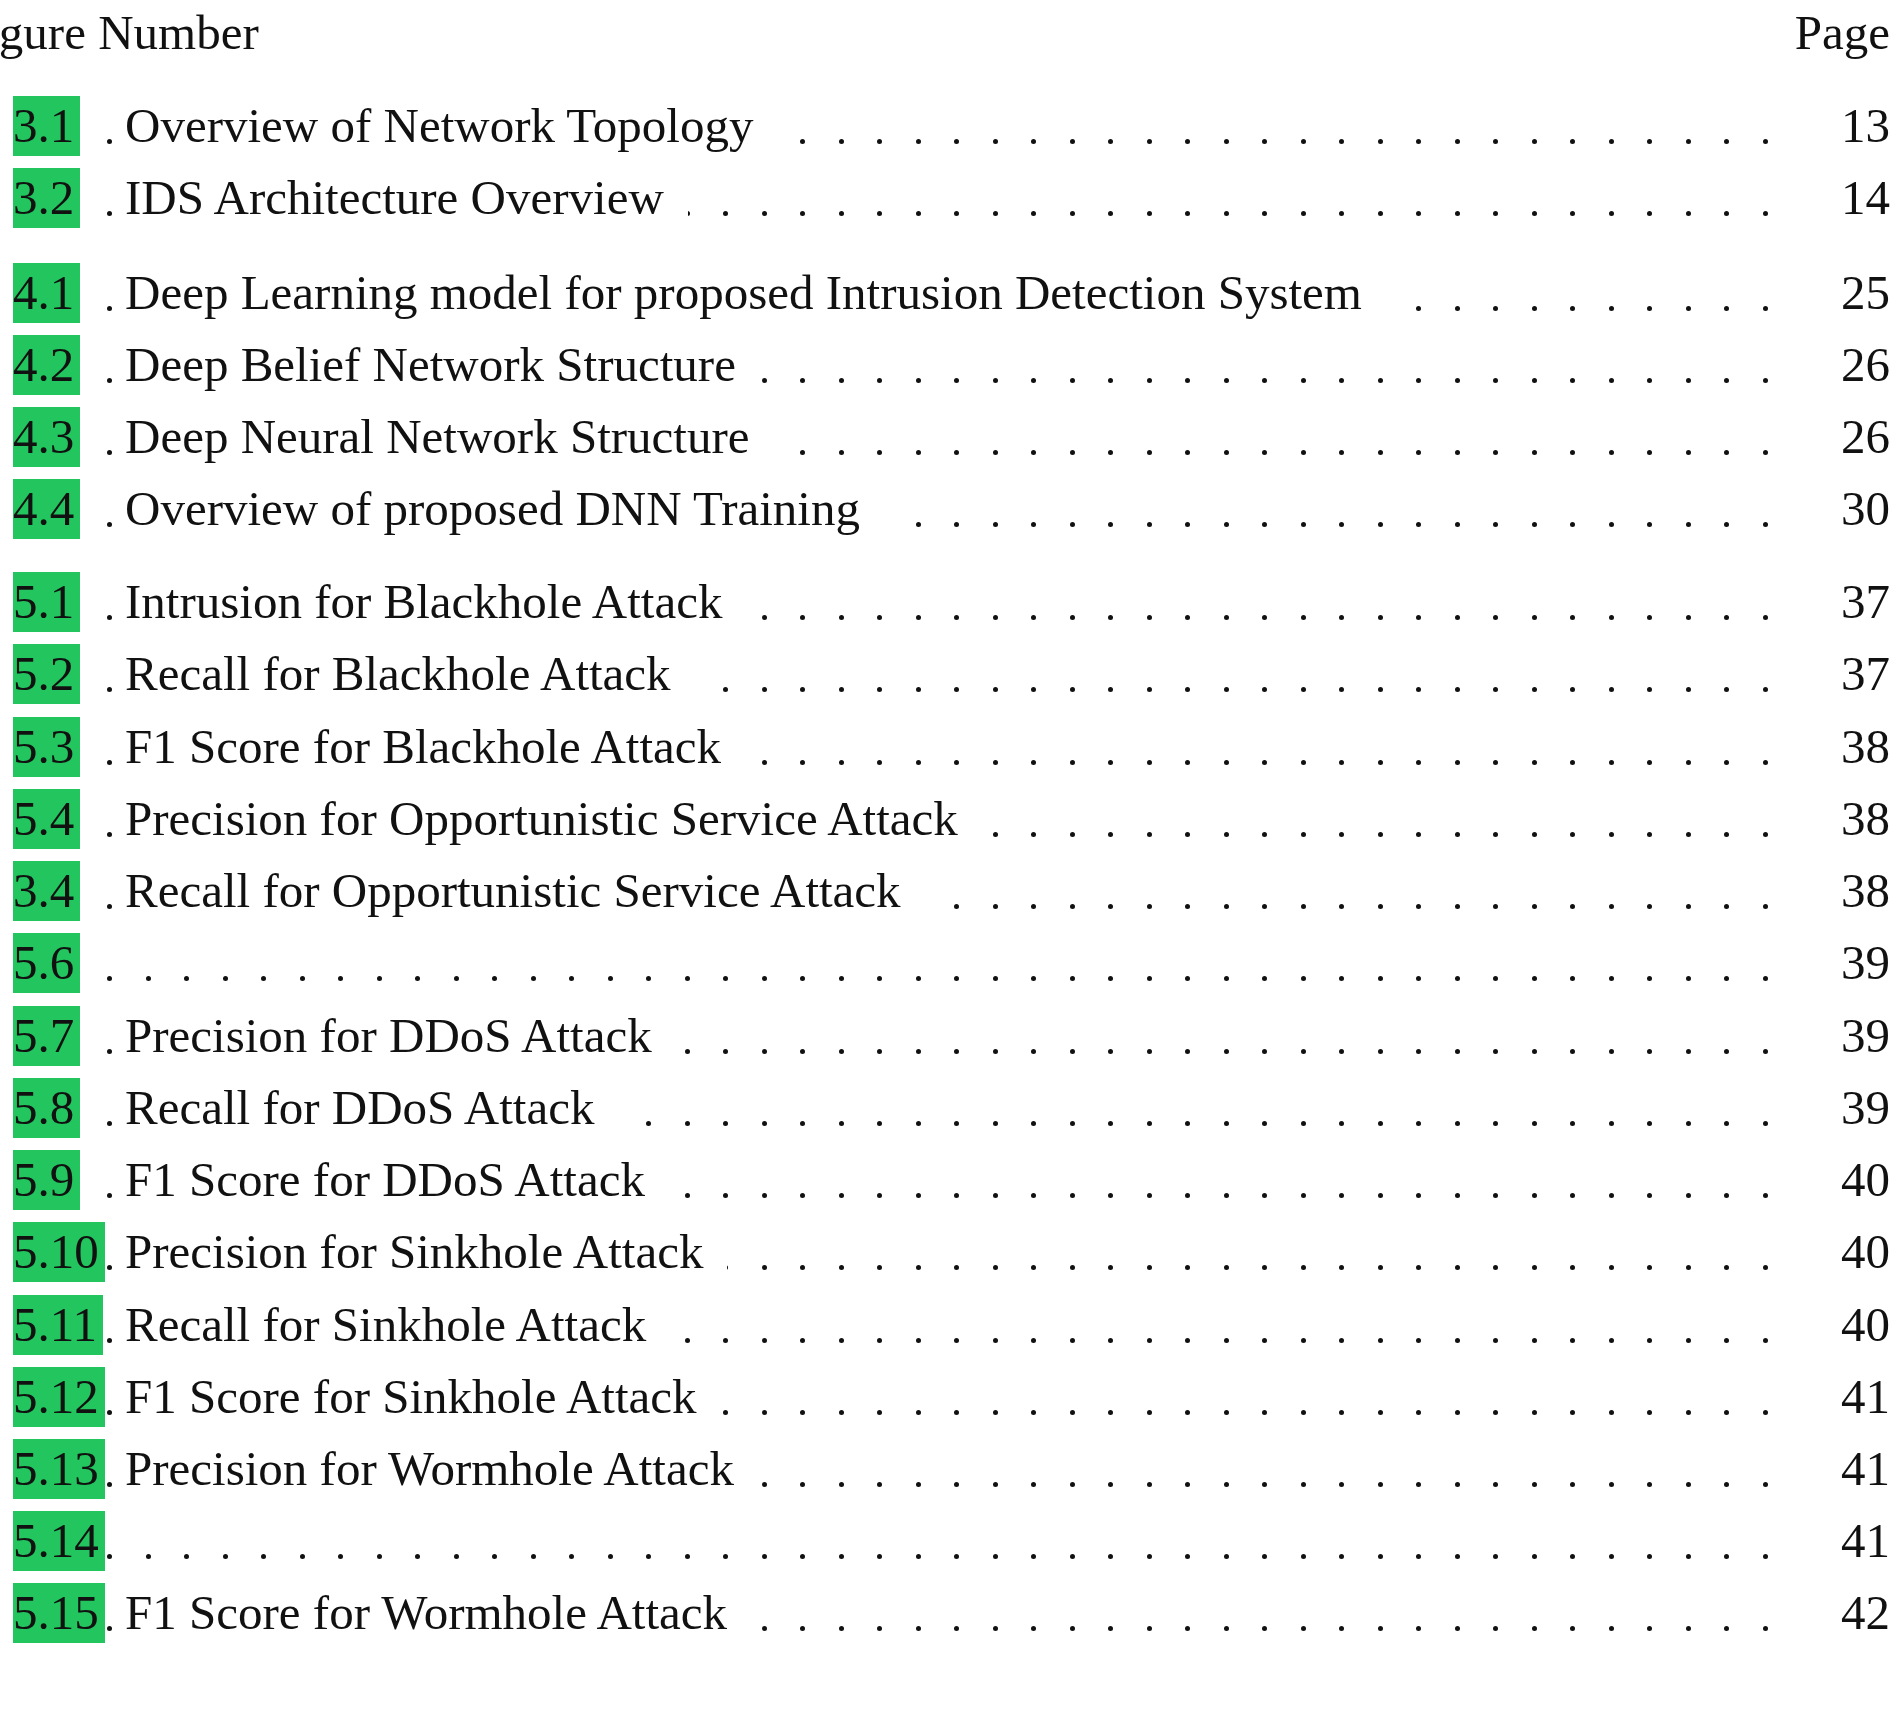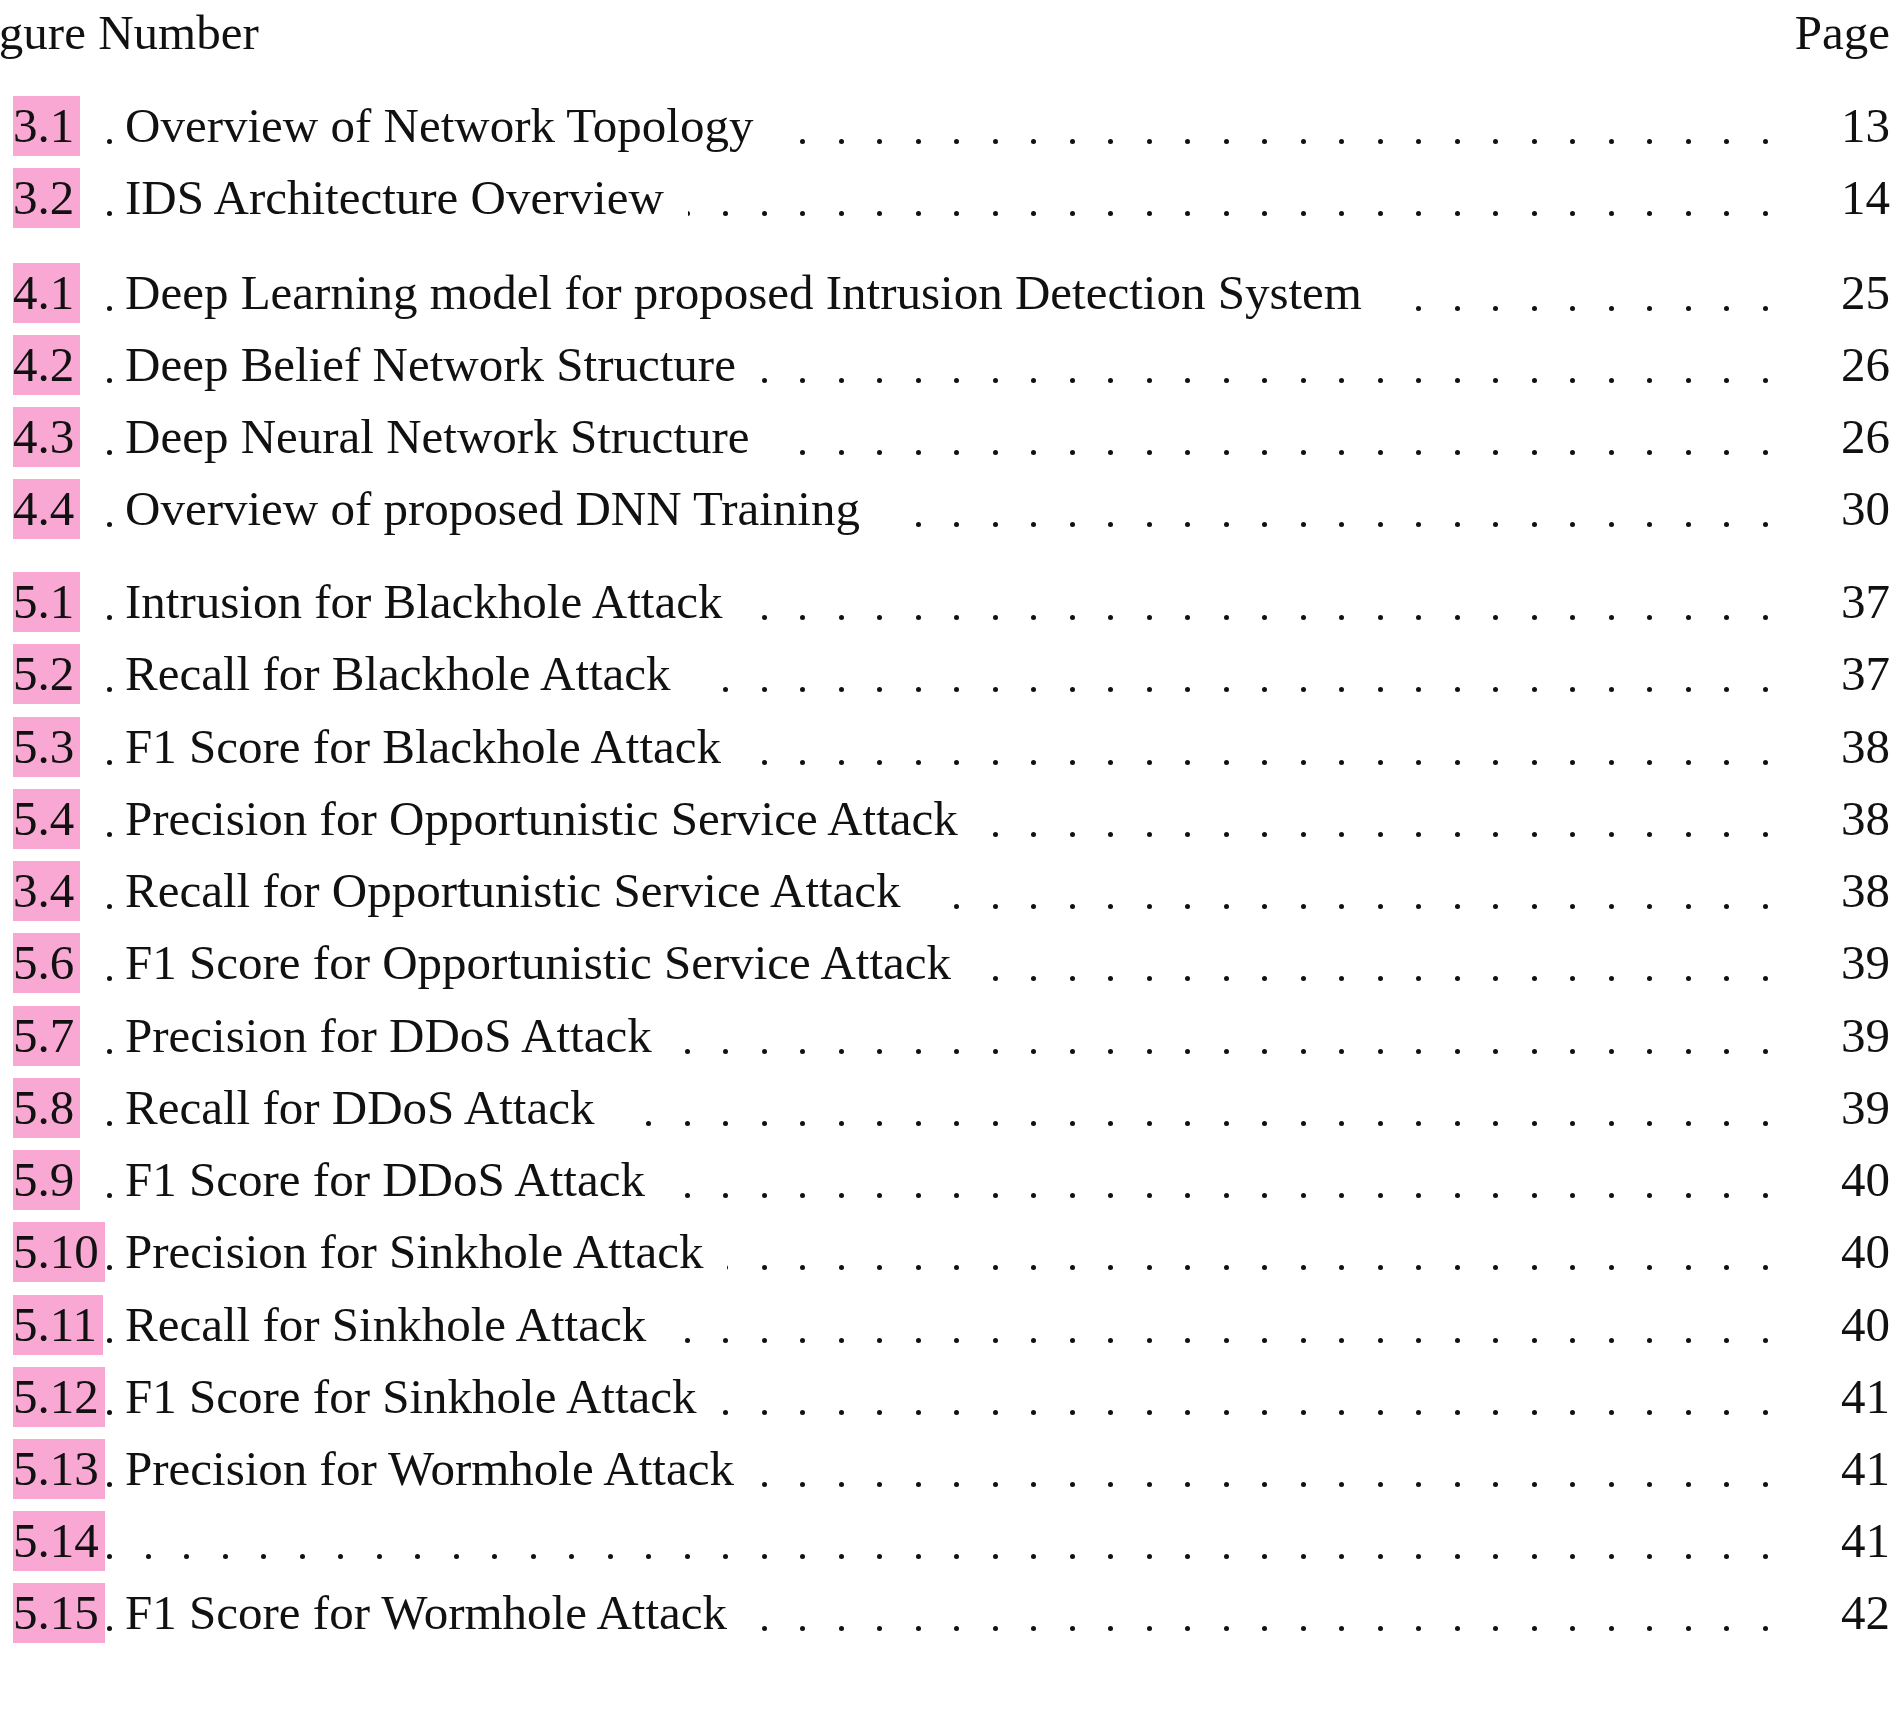--- a/index.html
+++ b/index.html
@@ -52,21 +52,21 @@
     top: 43px;
     width: 5px;
     height: 5px;
     border-radius: 50%;
     background: #111111;
   }
   .num {
     position: absolute;
     left: 13px;
     top: 0;
-    background: #f9a8d4;
+    background: #22c55e;
     padding-right: 6px;
   }
   .title {
     position: absolute;
     left: 125px;
     top: 0;
     background: #ffffff;
     padding-right: 24px;
   }
   .pg {
@@ -715,21 +715,20 @@
           <span class="dot" style="left: 299.5px;"></span>
           <span class="dot" style="left: 261px;"></span>
           <span class="dot" style="left: 222.5px;"></span>
           <span class="dot" style="left: 184px;"></span>
           <span class="dot" style="left: 145.5px;"></span>
           <span class="dot" style="left: 107px;"></span>
           <span class="dot" style="left: 68.5px;"></span>
           <span class="dot" style="left: 30px;"></span>
         </div>
       <span class="num">5.6</span>
-      <span class="title">F1 Score for Opportunistic Service Attack</span>
       <span class="pg">39</span>
     </div>
     <div class="row" style="top:1006px">
       <div class="leader">
           <span class="dot" style="left: 1762.5px;"></span>
           <span class="dot" style="left: 1724px;"></span>
           <span class="dot" style="left: 1685.5px;"></span>
           <span class="dot" style="left: 1647px;"></span>
           <span class="dot" style="left: 1608.5px;"></span>
           <span class="dot" style="left: 1570px;"></span>

